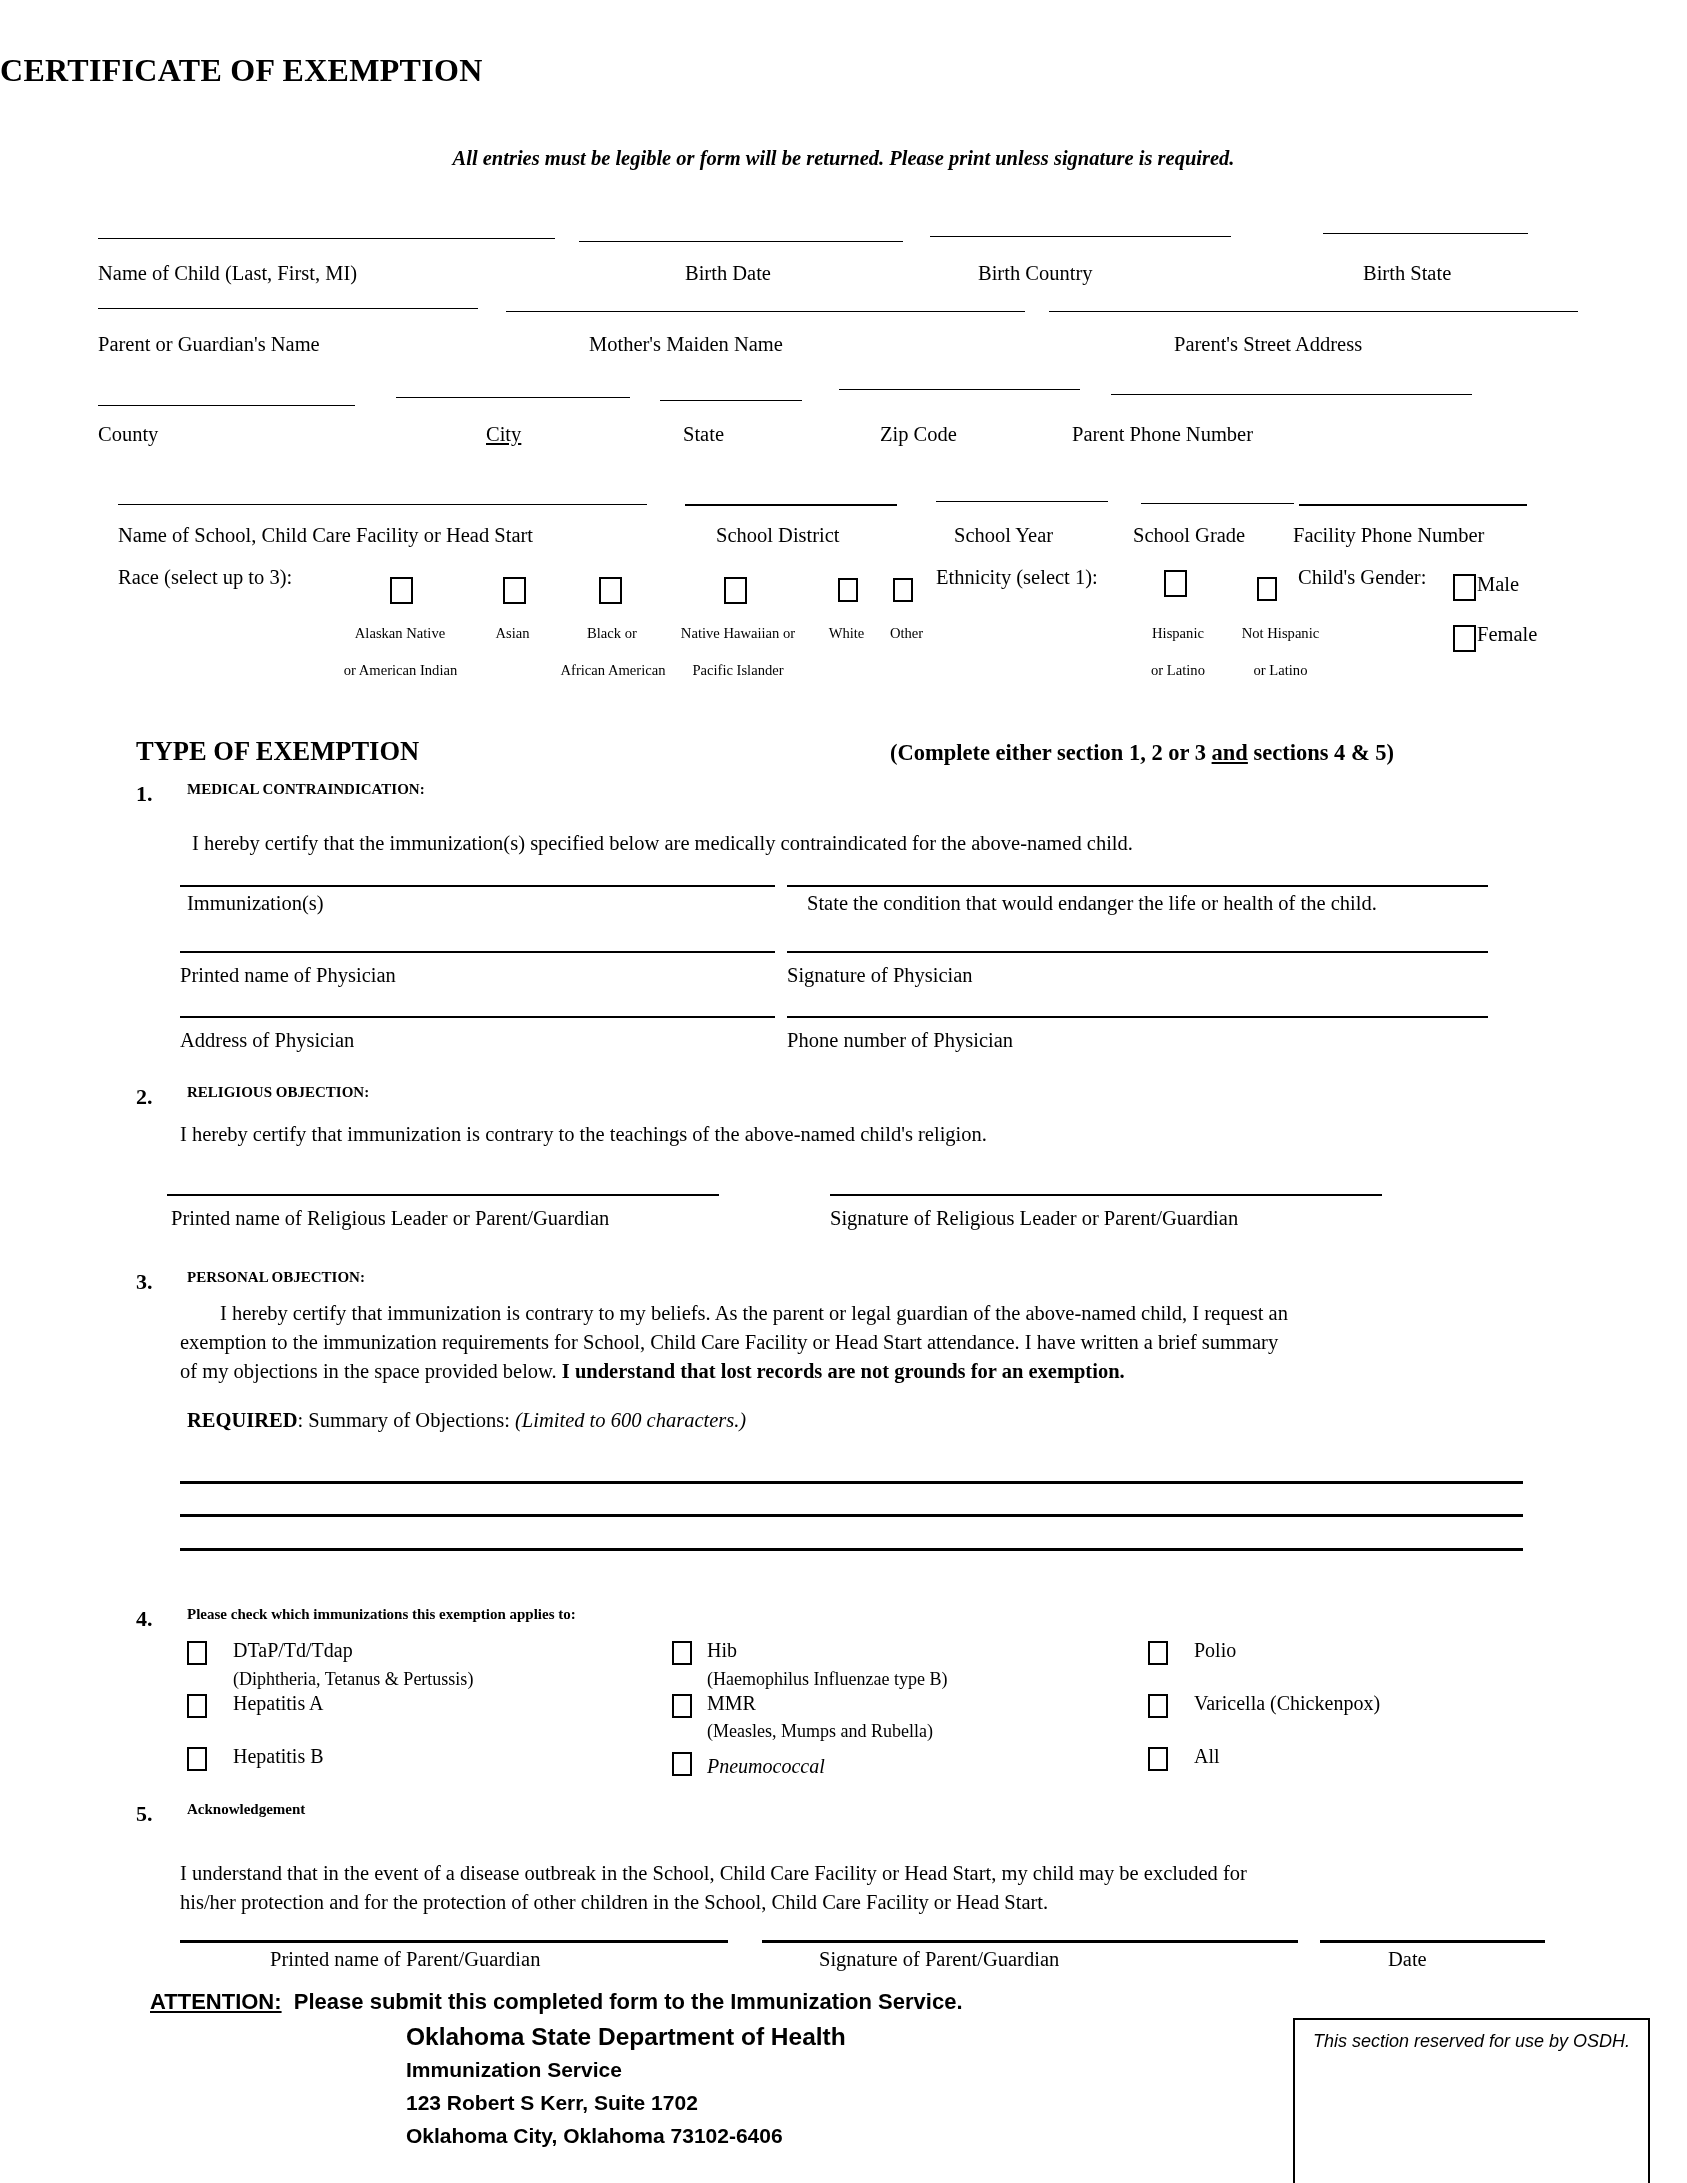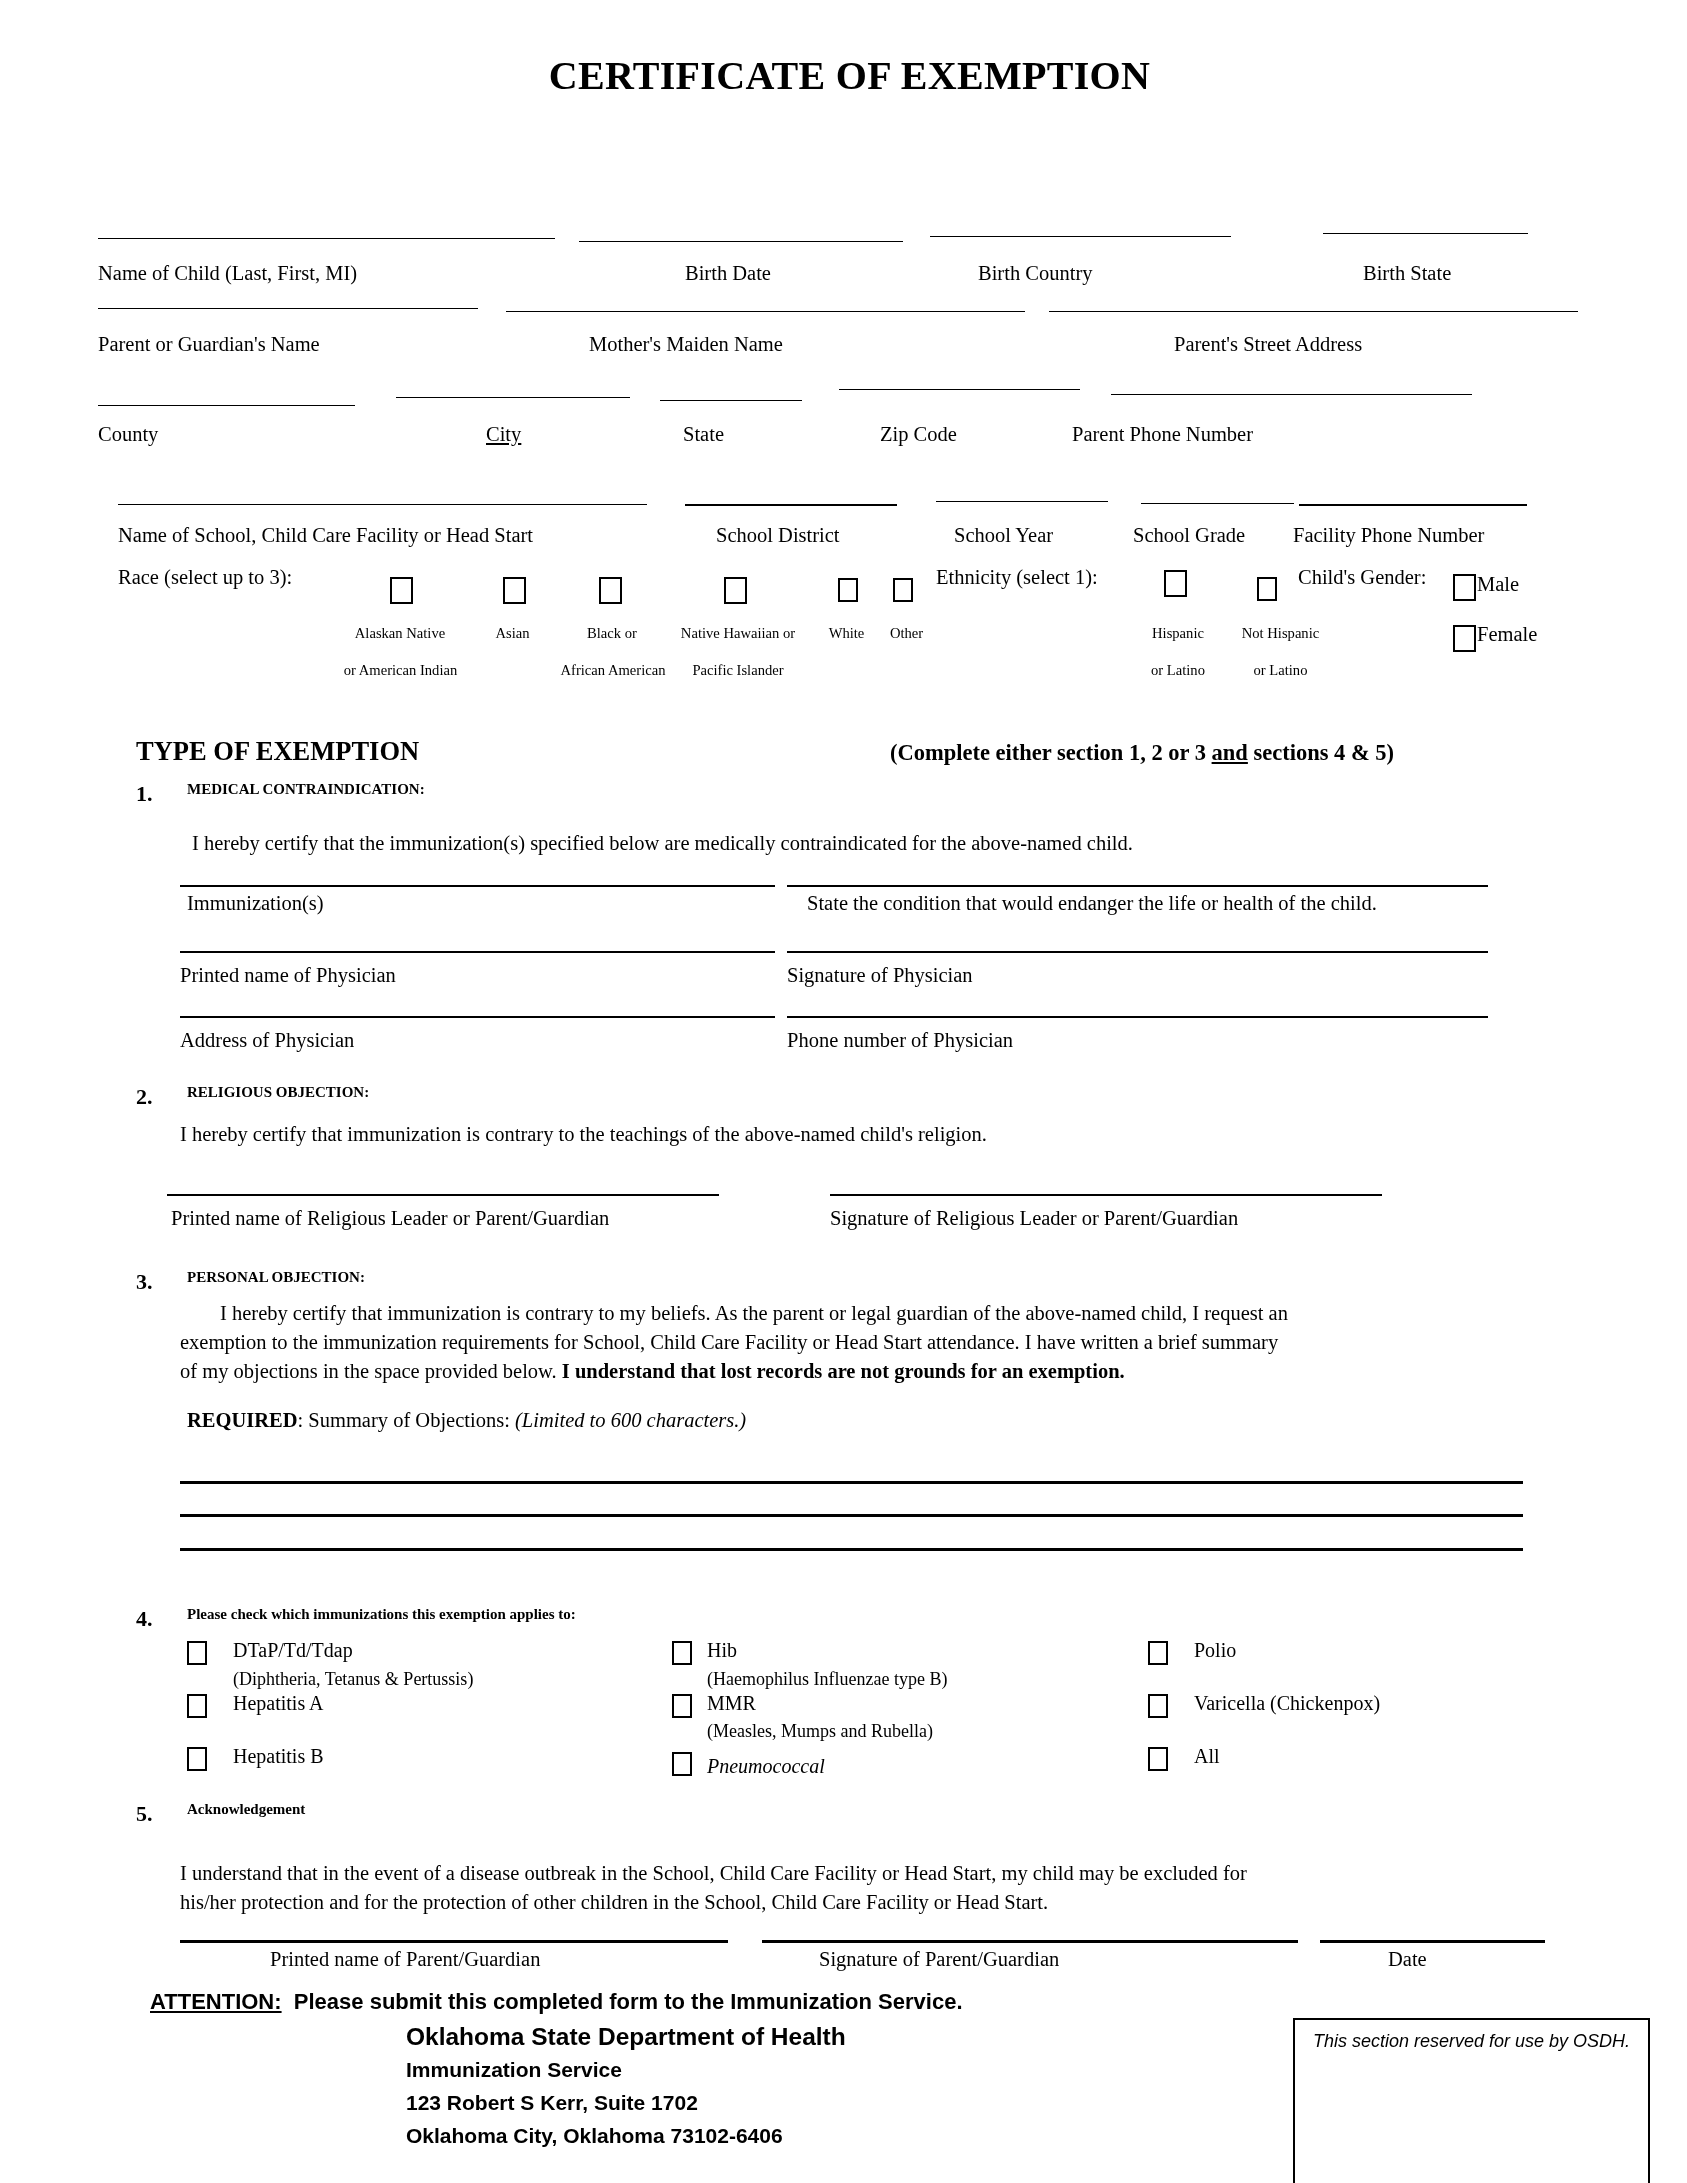--- a/index.html
+++ b/index.html
@@ -18,24 +18,23 @@
     background: #ffffff;
     overflow: hidden;
   }
   .rule { position: absolute; background: #000000; height: 2px; }
   .rule.thin { height: 1.3px; }
   .rule.thick { height: 3.3px; }
 
   
   .doc-title {
     position: absolute;
-    left: 12px; right: 0;
+    left: 0; right: 0;
     top: 52px;
-    text-align: center;
-    font-size: 40px;
+    font-size: 32px;
     font-weight: bold;
     letter-spacing: 0.3px;
   }
   .subtitle-1 {
     position: absolute;
     left: 0; right: 0;
     top: 116px;
     text-align: center;
     font-size: 20.5px;
     font-style: italic;
@@ -142,20 +141,21 @@
     font-family: "Liberation Sans", "DejaVu Sans", sans-serif;
     white-space: nowrap;
   }
 </style>
 </head>
 <body>
 
 <div class="page">
 
   <div class="doc-title">CERTIFICATE OF EXEMPTION</div>
+  <div class="subtitle-2">All entries must be legible or form will be returned. Please print unless signature is required.</div>
 
   <div class="rule thin" style="left:98px; top:238px; width:457px;"></div>
   <div class="rule thin" style="left:579px; top:241px; width:324px;"></div>
   <div class="rule thin" style="left:930px; top:236px; width:301px;"></div>
   <div class="rule thin" style="left:1323px; top:233px; width:205px;"></div>
 
   <div class="flabel" style="left:98px; top:262px;">Name of Child (Last, First, MI)</div>
   <div class="flabel" style="left:685px; top:262px;">Birth Date</div>
   <div class="flabel" style="left:978px; top:262px;">Birth Country</div>
   <div class="flabel" style="left:1363px; top:262px;">Birth State</div>

